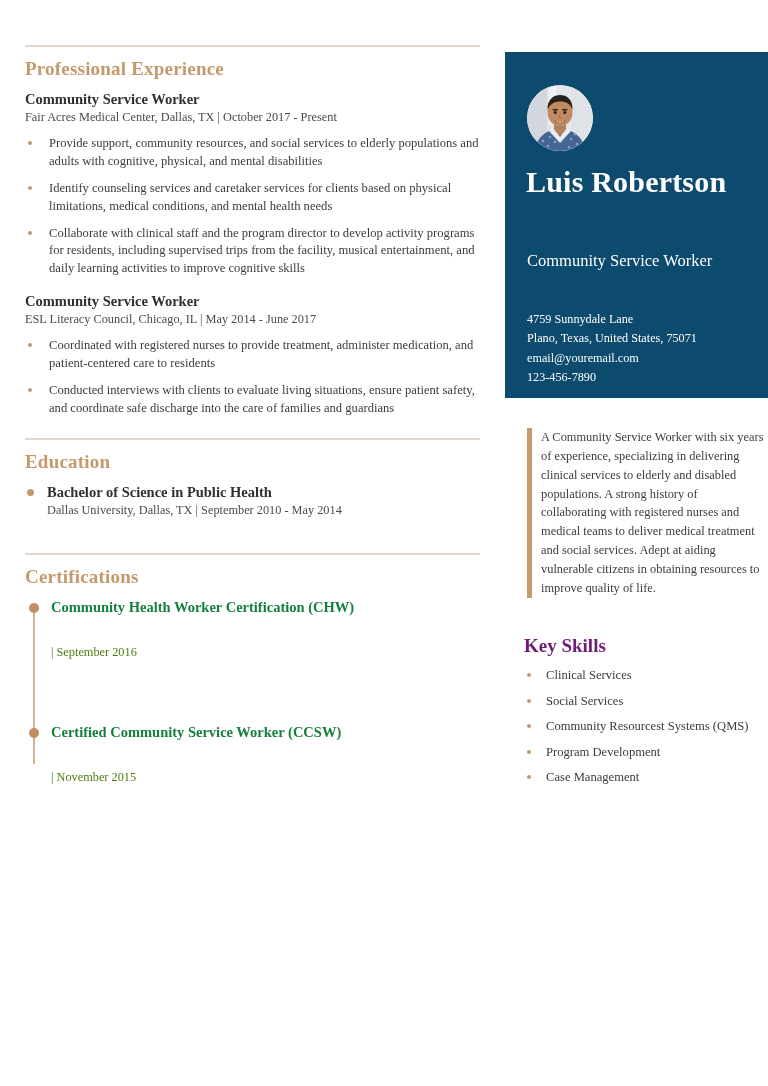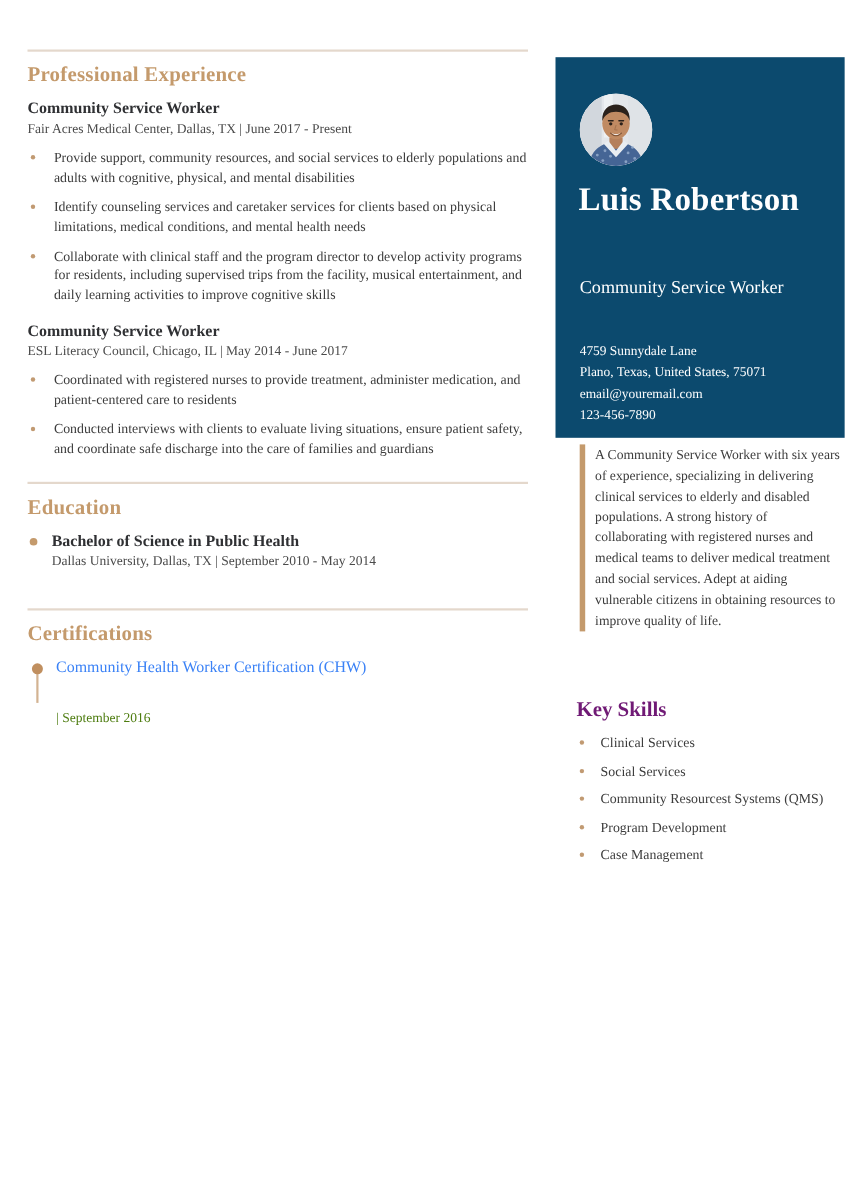--- a/index.html
+++ b/index.html
@@ -145,22 +145,22 @@
     left: 4px;
     top: 5px;
     width: 10px;
     height: 10px;
     border-radius: 50%;
     background: #c08f5f;
     z-index: 2;
   }
   .cert-name {
     font-size: 14.5px;
-    font-weight: normal;
-    color: #3b82f6;
+    font-weight: bold;
+    color: #15803d;
     line-height: 1.25;
     margin: 0 0 2px 0;
   }
   .cert-date {
     font-size: 12.3px;
     color: #4d7c0f;
     line-height: 1.3;
     margin-top: 29px;
   }
 
@@ -217,21 +217,21 @@
     color: #ffffff;
     font-size: 12.2px;
     line-height: 1.58;
   }
   .contact div { white-space: nowrap; }
 
   
   .summary-wrap {
     position: absolute;
     left: 527px;
-    top: 404px;
+    top: 428px;
     width: 225px;
     padding-left: 14px;
   }
   .summary-bar {
     position: absolute;
     left: 0;
     top: 0;
     bottom: 0;
     width: 5px;
     background: #c49a6c;
@@ -287,21 +287,21 @@
 <div class="page">
 
   <div class="left-col">
 
     <div class="section">
       <div class="section-rule"></div>
       <h2 class="section-title">Professional Experience</h2>
 
       <div class="job">
         <div class="job-title">Community Service Worker</div>
-        <div class="job-meta">Fair Acres Medical Center, Dallas, TX | June 2017 - Present</div>
+        <div class="job-meta">Fair Acres Medical Center, Dallas, TX | October 2017 - Present</div>
         <ul class="bullets">
           <li>Provide support, community resources, and social services to elderly  populations and adults with cognitive, physical, and mental  disabilities</li>
           <li>Identify counseling services and caretaker services for clients  based on physical limitations, medical conditions, and mental health  needs</li>
           <li>Collaborate with clinical staff and the program director to develop  activity programs for residents, including supervised trips from the  facility, musical entertainment, and daily learning activities to  improve cognitive skills</li>
         </ul>
       </div>
 
       <div class="job">
         <div class="job-title">Community Service Worker</div>
         <div class="job-meta">ESL Literacy Council, Chicago, IL | May 2014 - June 2017</div>
@@ -327,20 +327,24 @@
       <h2 class="section-title">Certifications</h2>
 
       <div class="cert-list">
         <div class="cert-line"></div>
 
         <div class="cert-item">
           <div class="cert-name">Community Health Worker Certification (CHW)</div>
           <div class="cert-date">| September 2016</div>
         </div>
 
+        <div class="cert-item">
+          <div class="cert-name">Certified Community Service Worker (CCSW)</div>
+          <div class="cert-date">| November 2015</div>
+        </div>
       </div>
     </div>
 
   </div>
 
   <div class="tan-block">
 
     <div class="avatar">
       <svg width="66" height="66" viewBox="0 0 66 66">
         <defs>

